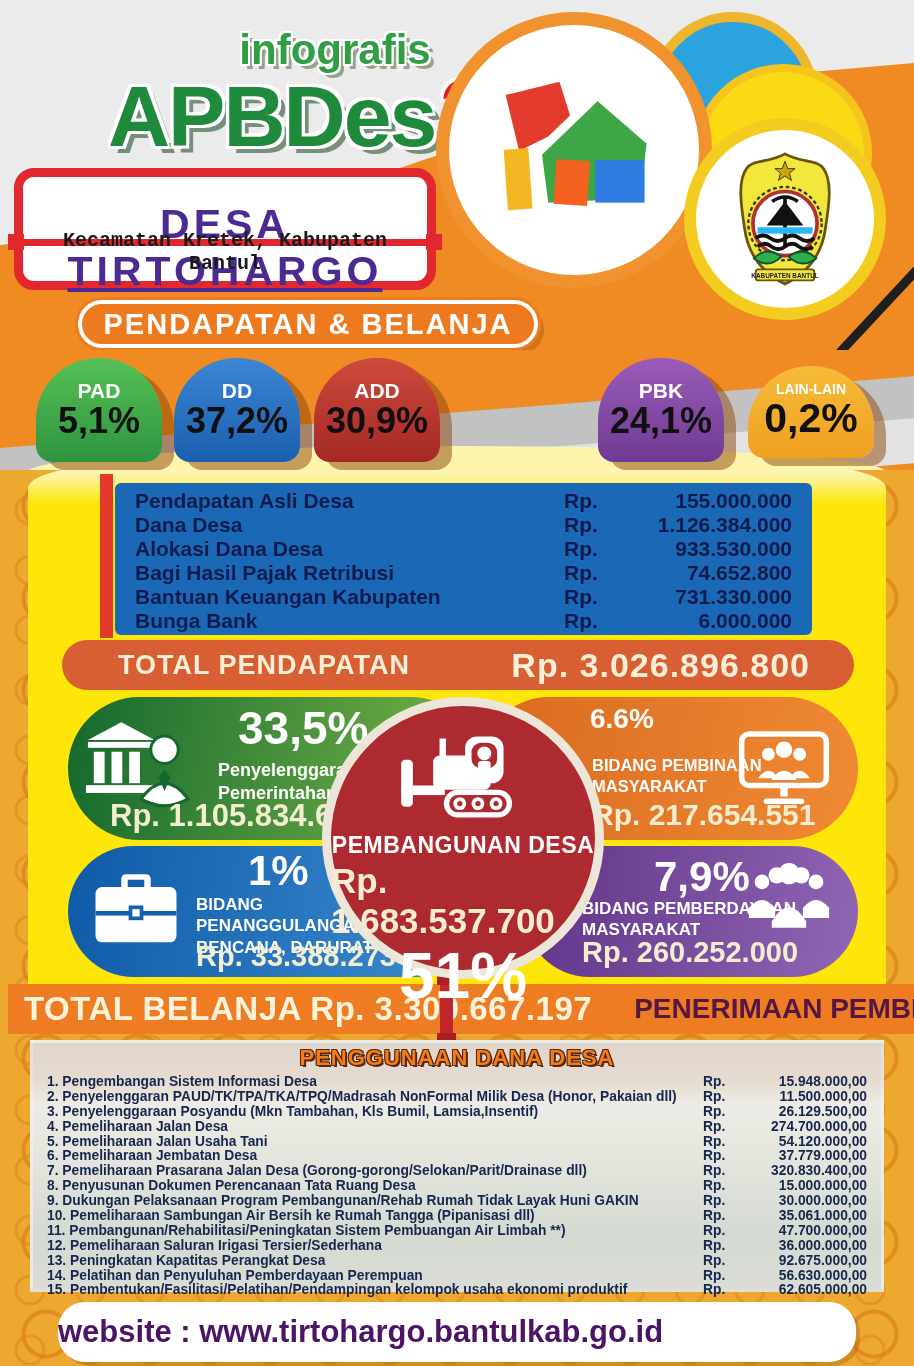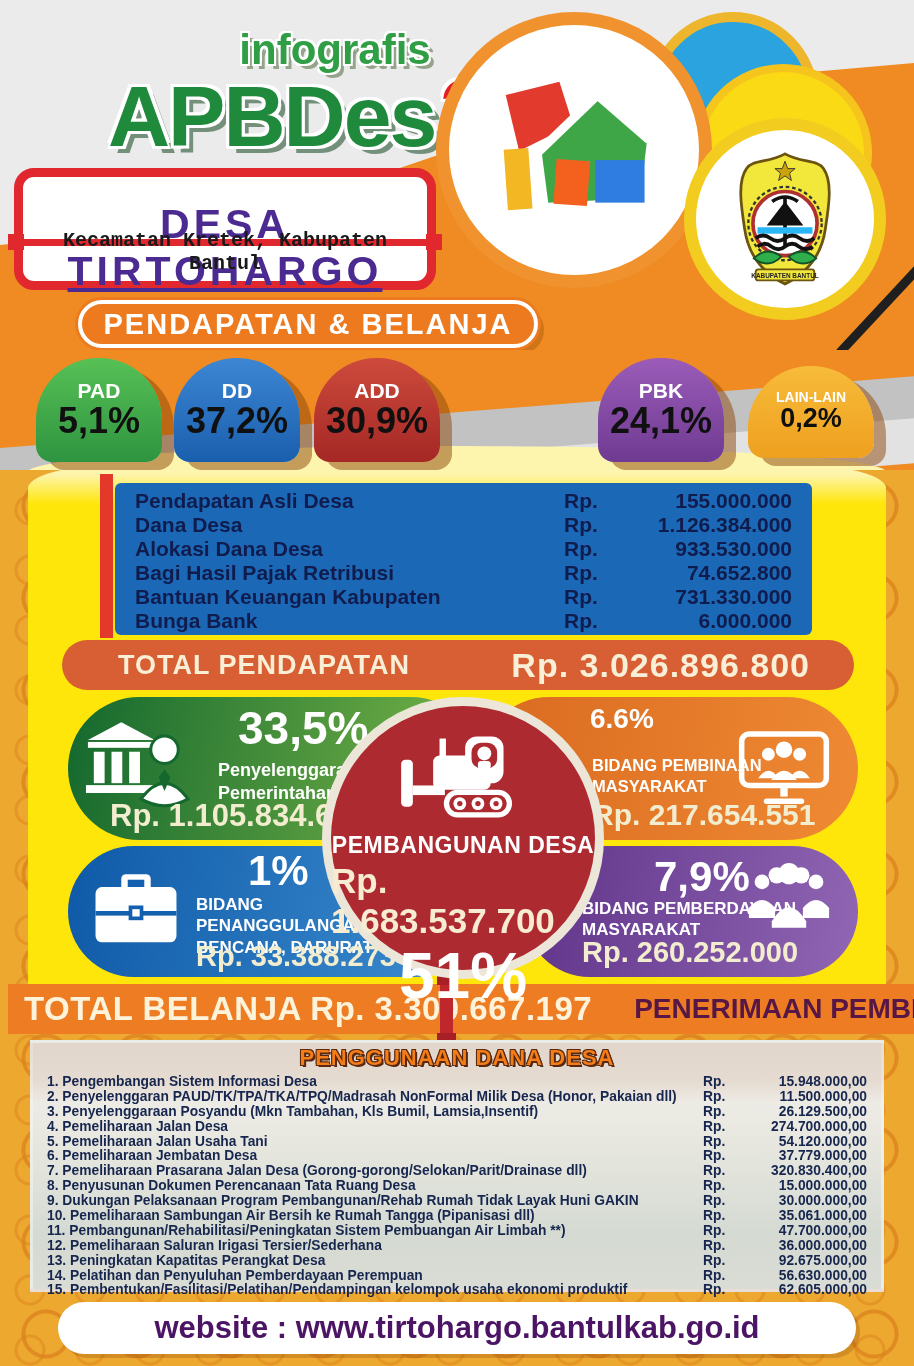--- a/index.html
+++ b/index.html
@@ -50,21 +50,21 @@
   .badge{position:absolute;top:8px;width:126px;height:104px;border-radius:62px 62px 16px 16px;display:flex;flex-direction:column;
     align-items:center;justify-content:center;box-shadow:12px 8px 0 rgba(140,70,8,.5);z-index:2;}
   .badge .b-label{color:#fff;font-size:21px;font-weight:800;line-height:1;}
   .badge .b-pct{color:#101010;font-size:36px;font-weight:800;line-height:1.1;}
   .b0{left:36px;background:linear-gradient(180deg,#57c055,#2f9440);}
   .b1{left:174px;background:linear-gradient(180deg,#3c86d4,#1a5fae);}
   .b2{left:314px;background:linear-gradient(180deg,#cd4a3c,#a52825);}
   .b3{left:462px;background:linear-gradient(180deg,#f6a83c,#e8821a);}
   .b4{left:598px;background:linear-gradient(180deg,#9a5cb8,#6f3a92);}
   .b5{left:748px;top:16px;height:92px;background:linear-gradient(180deg,#f7bb3a,#efa01f);}
-  .b5 .b-label{font-size:14px;} .b5 .b-pct{font-size:27px;}
+  .b5 .b-label{font-size:14px;} .b5 .b-pct{font-size:41px;}
 
   
   .panel{left:28px;top:462px;width:858px;height:523px;
     background:linear-gradient(180deg,#fdf4ae 0px,#fdf4ae 12px,#ffe60a 42px,#ffe60a 100%);
     border-top-left-radius:120px 26px;border-top-right-radius:120px 26px;}
   .red-strip{left:100px;top:474px;width:13px;height:164px;background:#e2392b;}
   .income-table{left:115px;top:483px;width:697px;height:152px;background:#1b69b6;border-radius:6px;
     padding:6px 20px;box-sizing:border-box;display:flex;flex-direction:column;justify-content:space-around;}
   .i-row{display:flex;align-items:flex-start;color:#101c4e;font-weight:800;font-size:21px;}
   .i-row .lbl{flex:1;}
@@ -121,22 +121,22 @@
   .usage::before{content:"";position:absolute;inset:0;background:linear-gradient(180deg,rgba(255,255,255,.45),rgba(255,255,255,.2));pointer-events:none;}
   .u-title{position:relative;text-align:center;font-size:22px;font-weight:800;color:#f57d17;letter-spacing:1px;
     text-shadow:2px 2px 0 #59280f,-1px -1px 0 #59280f,1px -1px 0 #59280f,-1px 1px 0 #59280f;z-index:1;}
   .u-list{position:relative;margin-top:3px;z-index:1;}
   .u-row{display:flex;align-items:baseline;height:14.9px;font-size:13.8px;font-weight:800;color:#17264e;}
   .u-row .u-text{flex:1;white-space:nowrap;overflow:hidden;}
   .u-row .rp{width:38px;}
   .u-row .amt{width:126px;text-align:right;}
 
   
-  .footer-pill{left:58px;top:1302px;width:798px;height:52px;background:#fff;border-radius:27px;
-    display:flex;align-items:center;justify-content:center;box-shadow:4px 4px 0 rgba(150,80,10,.3);}
+  .footer-pill{left:58px;top:1302px;width:798px;height:60px;background:#fff;border-radius:27px;
+    display:flex;align-items:center;box-shadow:4px 4px 0 rgba(150,80,10,.3);}
   .footer-pill span{font-size:31px;font-weight:800;color:#4c1464;}
 </style>
 </head>
 <body>
 
 <div class="canvas">
 
   <div class="abs header">
     <div class="abs swoosh"></div>
     <div class="abs dark-line"></div>

